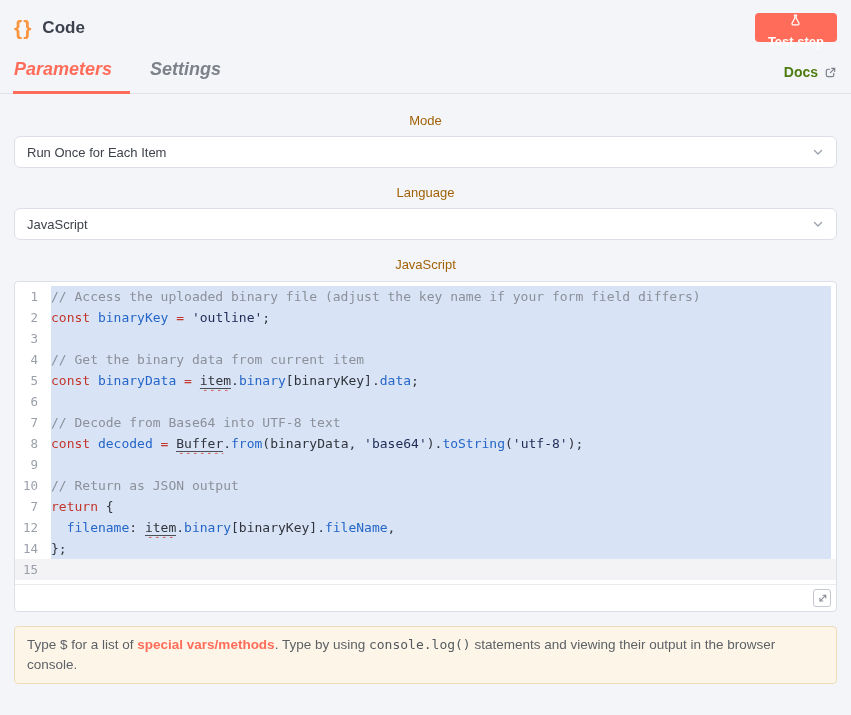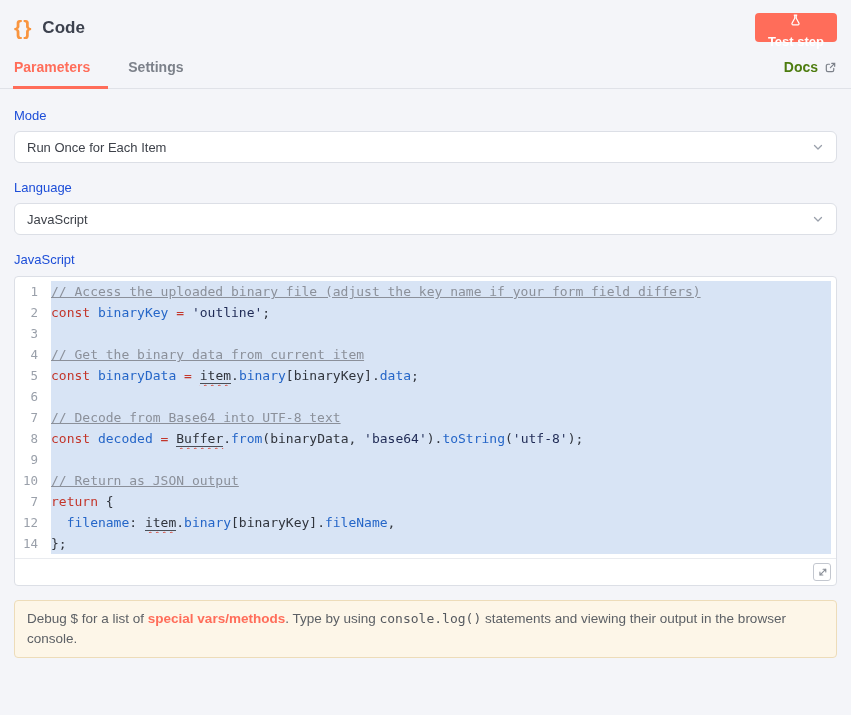--- a/index.html
+++ b/index.html
@@ -19,47 +19,47 @@
   .test-btn {
     display:flex; align-items:center; gap:7px;
     background:var(--accent,#ff6d5a); color:#fff; border:none; border-radius:4px;
     height:29px; padding:0 13px; font-size:13px; font-weight:700; cursor:pointer;
     font-family:"Liberation Sans",sans-serif;
     flex-direction:column;
   }
 
   
   .tabs { display:flex; align-items:flex-end; margin-top:11px; border-bottom:1px solid #e0e2e8; padding:0 14px; }
-  .tab { position:relative; font-size:14px; font-weight:600; color:#7c818a; padding:6px 0 13px 0; margin-right:38px; cursor:pointer; }
+  .tab { position:relative; font-size:18px; font-weight:600; color:#7c818a; padding:6px 0 13px 0; margin-right:38px; cursor:pointer;font-style:italic; }
   .tab.active { color:var(--accent,#ff6d5a); }
   .tab.active::after { content:""; position:absolute; left:-1px; right:-18px; bottom:-1px; height:3px; background:var(--accent,#ff6d5a); }
   .docs-link { margin-left:auto; display:flex; align-items:center; gap:6px; color:#4d7c0f; font-size:14px; font-weight:600; padding-bottom:13px; cursor:pointer; }
 
   
   .main { padding:0 14px; }
-  .field-label { font-size:13px; color:#1d4ed8; margin:17px 0 8px 0; }
+  .field-label { font-size:13px; color:#a16207; margin:17px 0 8px 0;text-align:center; }
   .field-label.first { margin-top:19px; }
   .select {
     height:32px; background:#fff; border:1px solid var(--field-border,#dcdfe6); border-radius:6px;
     display:flex; align-items:center; justify-content:space-between; padding:0 12px;
     font-size:13px; color:#3e424a; cursor:pointer;
   }
 
   
   .editor { margin-top:9px; background:#fff; border:1px solid var(--field-border,#dcdfe6); border-radius:4px; overflow:hidden; }
   .editor-lines { padding-top:4px; }
   .cm-row { display:flex; height:21px; line-height:21px; font-family:"DejaVu Sans Mono","Liberation Mono",monospace; font-size:13px; }
   .cm-gutter { flex:none; width:36px; text-align:right; padding-right:13px; color:#9aa0aa; font-size:12.5px; user-select:none; }
   .cm-content { flex:1; margin-right:5px; white-space:pre; color:var(--plain,#30343c); }
   .cm-row.sel .cm-content { background:var(--selection,#d8e4f5); }
   .cm-row.active-row { background:#f3f3f5; }
   .tok.kw  { color:var(--keyword,#c3362b); }
   .tok.id  { color:var(--identifier,#2566c8); }
   .tok.str { color:var(--string,#1f2a55); }
-  .tok.cmt { color:var(--comment,#8b909a);text-decoration:underline; }
+  .tok.cmt { color:var(--comment,#8b909a); }
   .tok.pl  { color:var(--plain,#30343c); }
   .tok.err { border-bottom:1px solid #4a4f58; text-decoration:underline wavy var(--error,#d84a3b) 1px; text-underline-offset:3.5px; }
   .editor-footer { height:27px; margin-top:4px; border-top:1px solid #e9ebef; display:flex; align-items:center; justify-content:flex-end; padding:0 5px; }
   .resize-handle { width:18px; height:18px; border:1px solid #c3c7cf; border-radius:3px; background:#fff; display:flex; align-items:center; justify-content:center; cursor:nwse-resize; }
 
   
   .notice {
     margin-top:14px; background:var(--notice-bg,#fdf6e8); border:1px solid var(--notice-border,#eddcb9);
     border-radius:4px; padding:8px 12px; font-size:13.5px; line-height:20px; color:#5d6166;
   }
@@ -170,28 +170,32 @@
           <div class="cm-gutter">7</div>
           <div class="cm-content"><span class="tok kw">return</span><span class="tok pl"> {</span></div>
         </div>
         <div class="cm-row sel">
           <div class="cm-gutter">12</div>
           <div class="cm-content"><span class="tok pl">  </span><span class="tok id">filename</span><span class="tok pl">: </span><span class="tok pl err">item</span><span class="tok pl">.</span><span class="tok id">binary</span><span class="tok pl">[binaryKey].</span><span class="tok id">fileName</span><span class="tok pl">,</span></div>
         </div>
         <div class="cm-row sel">
           <div class="cm-gutter">14</div>
           <div class="cm-content"><span class="tok pl">};</span></div>
+        </div>
+        <div class="cm-row active-row">
+          <div class="cm-gutter">15</div>
+          <div class="cm-content"></div>
         </div>
       </div>
     <div class="editor-footer">
       <div class="resize-handle">
         <svg class="icon-svg" width="11" height="11" viewBox="0 0 12 12">
           <path d="M9.6 2.4 3.2 8.8 M3.2 8.8V5.6 M3.2 8.8h3.2 M6.6 2.4h3v3" fill="none" stroke="#8a8f98" stroke-width="1.2" stroke-linecap="round" stroke-linejoin="round"></path>
         </svg>
       </div>
     </div>
   </div>
 
   <div class="notice">
-    <span id="notice-text"><span>Debug $ for a list of </span><span class="lnk">special vars/methods</span><span>. Type by using </span><span class="cde">console.log()</span><span> statements and viewing their output in the browser console.</span></span>
+    <span id="notice-text"><span>Type $ for a list of </span><span class="lnk">special vars/methods</span><span>. Type by using </span><span class="cde">console.log()</span><span> statements and viewing their output in the browser console.</span></span>
   </div>
 
 </div>
 
 </body></html>

